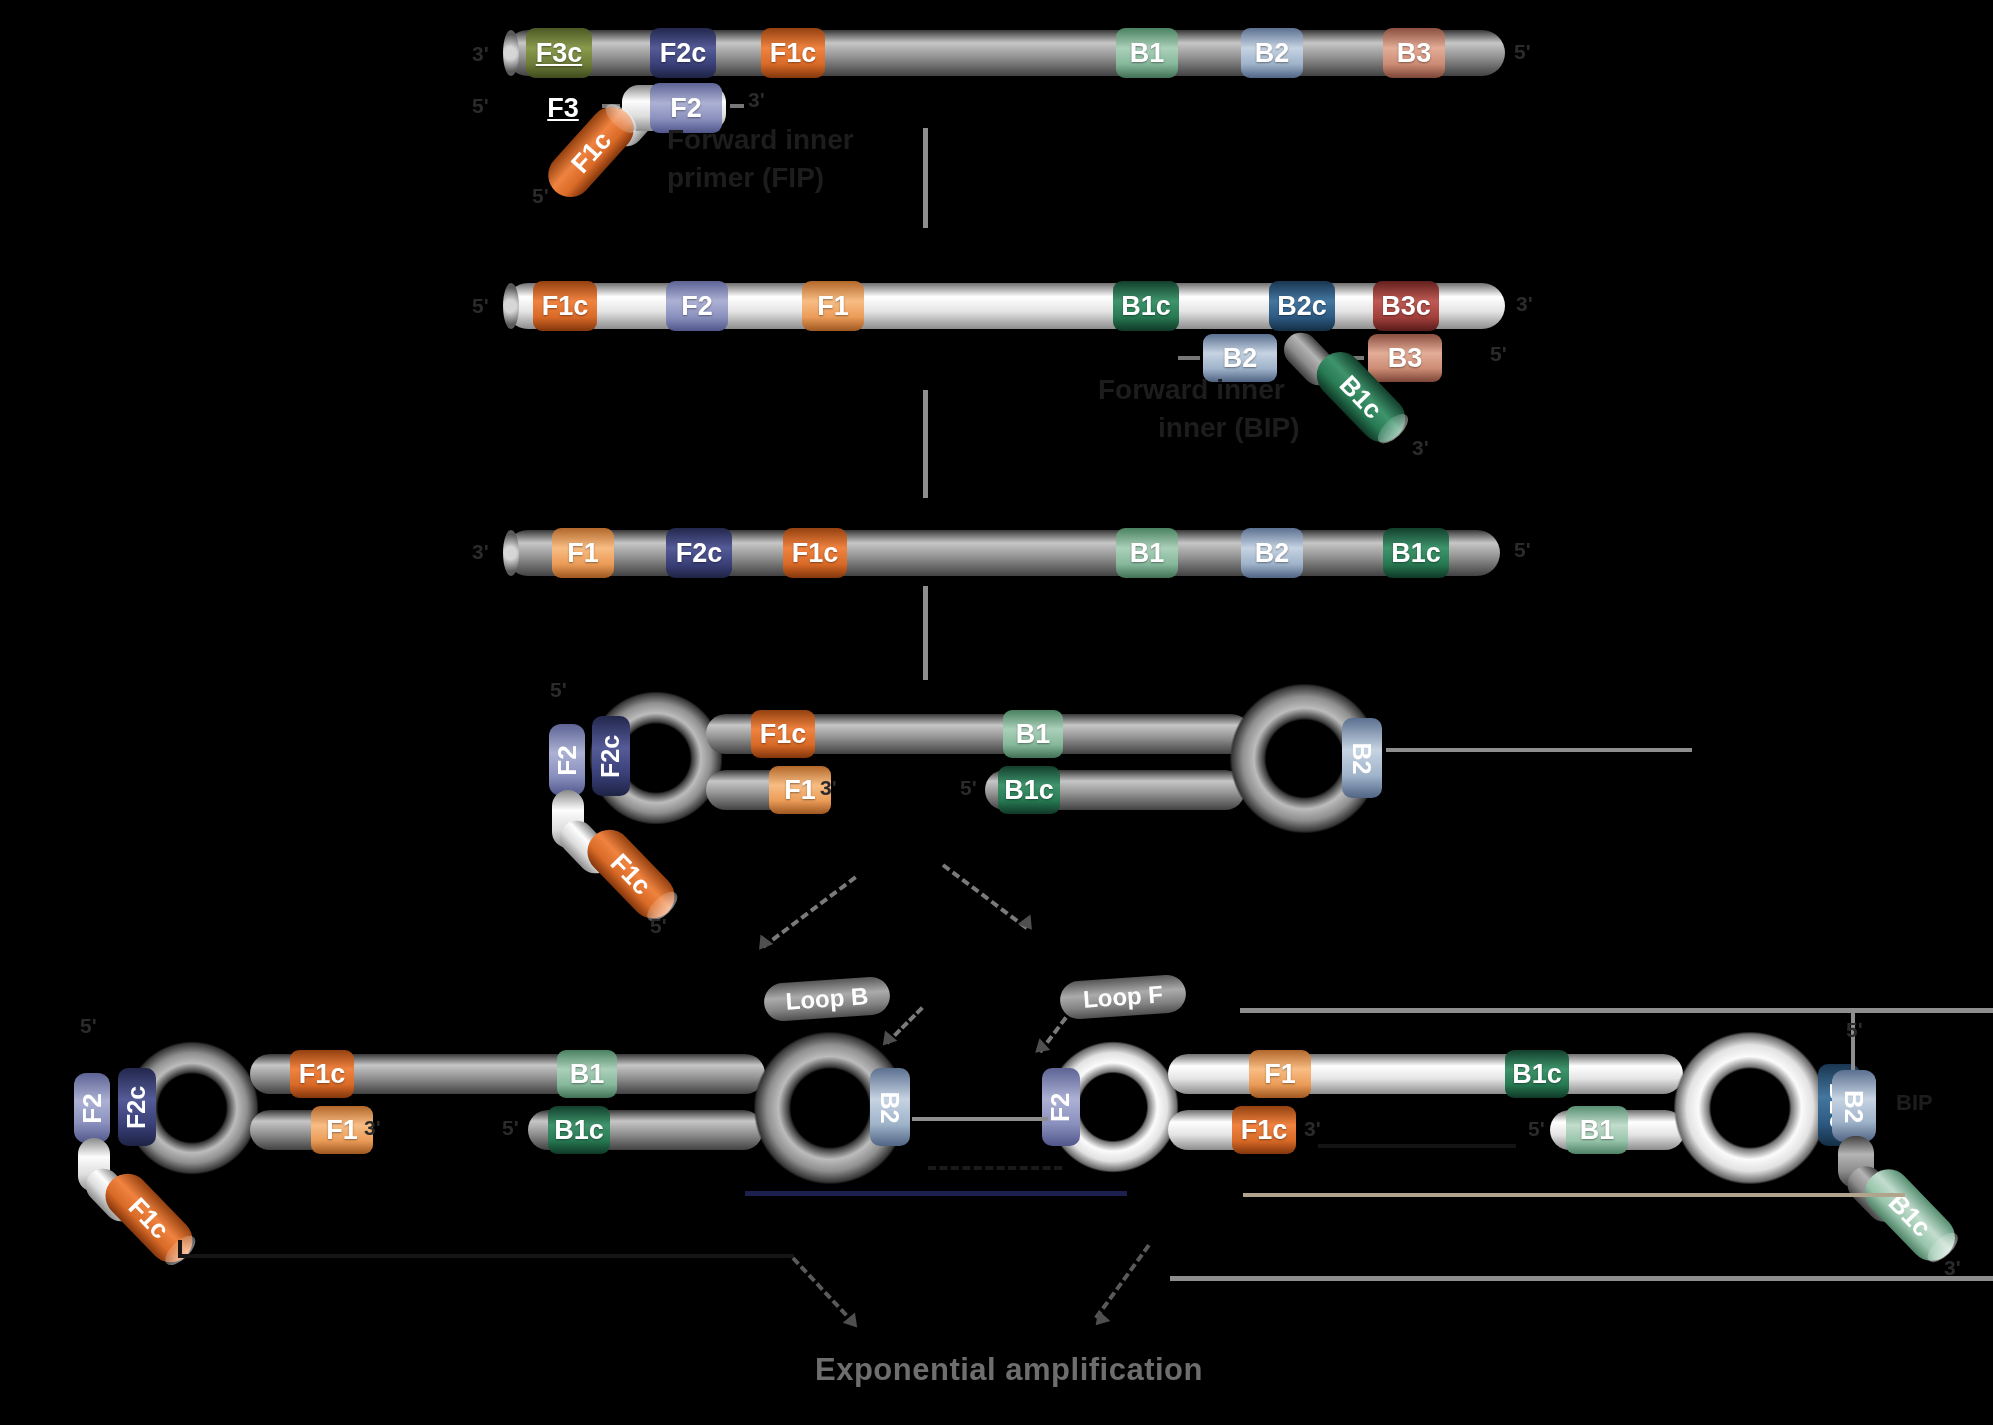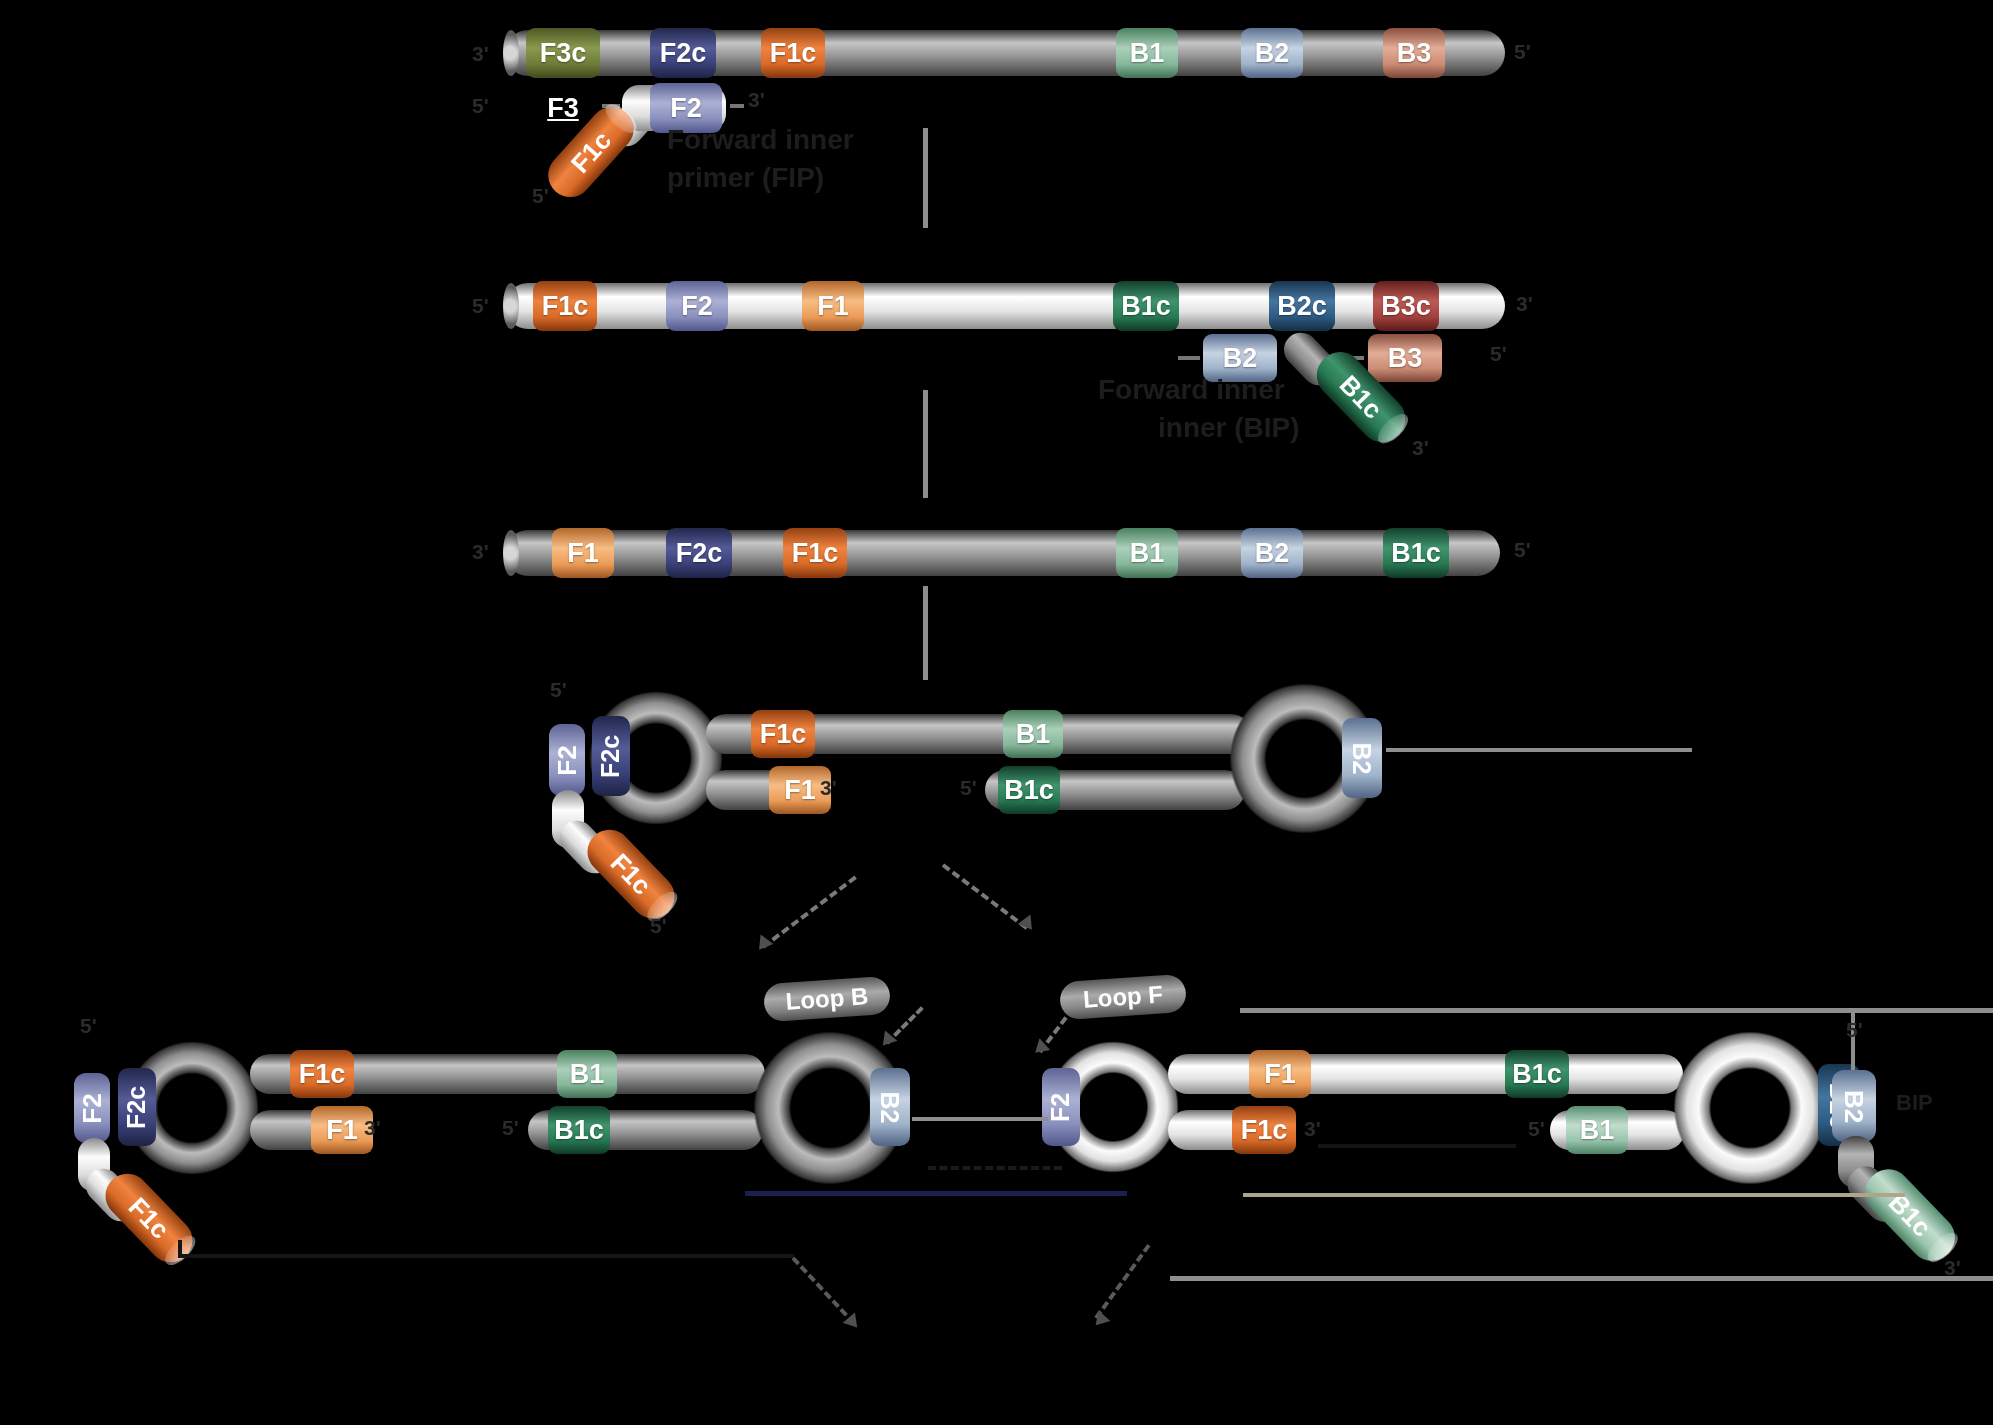--- a/index.html
+++ b/index.html
@@ -54,21 +54,21 @@
 </style>
 </head>
 <body>
 
 <div id="stage">
 
   <div class="strand strand-gray" style="left:505px;top:30px;width:1000px;"></div>
   <div class="cap" style="left:503px;top:30px;"></div>
   <div class="endlbl" style="left:472px;top:42px;">3'</div>
   <div class="endlbl" style="left:1514px;top:40px;">5'</div>
-  <div class="band c-olive" style="left:526px;top:28px;width:74px;">F3c</div>
+  <div class="band c-olive" style="left:526px;top:28px;width:66px;text-decoration:underline;">F3c</div>
   <div class="band c-navy" style="left:650px;top:28px;width:66px;">F2c</div>
   <div class="band c-orange" style="left:761px;top:28px;width:64px;">F1c</div>
   <div class="band c-green-light" style="left:1116px;top:28px;width:62px;">B1</div>
   <div class="band c-blue-light" style="left:1241px;top:28px;width:62px;">B2</div>
   <div class="band c-salmon" style="left:1383px;top:28px;width:62px;">B3</div>
 
   <div class="endlbl" style="left:472px;top:94px;">5'</div>
   <div class="band c-olive-light" style="left:526px;top:85px;width:74px;height:46px;text-decoration:underline;">F3</div>
   <div class="line" style="left:602px;top:104px;width:18px;height:4px;background:#777;"></div>
   <div class="tube c-white-tube" style="left:606px;top:104px;width:56px;height:34px;transform:rotate(-48deg);"></div>
@@ -221,13 +221,14 @@
   <div class="line" style="left:178px;top:1240px;width:4px;height:16px;background:#151515;"></div>
   <div class="line" style="left:178px;top:1254px;width:616px;height:4px;background:#151515;"></div>
   <div class="line" style="left:1240px;top:1008px;width:753px;height:5px;background:#8e8e8e;"></div>
   <div class="line" style="left:1170px;top:1276px;width:823px;height:5px;background:#8e8e8e;"></div>
 
   <div class="dash" style="left:793px;top:1256px;width:90px;transform:rotate(47deg);border-top-color:#5a5a5a;"></div>
   <div class="tri" style="left:845px;top:1316px;transform:rotate(-40deg);"></div>
   <div class="dash" style="left:1096px;top:1316px;width:90px;transform:rotate(-54deg);border-top-color:#5a5a5a;"></div>
   <div class="tri" style="left:1092px;top:1314px;transform:rotate(42deg);"></div>
 
+  <div class="caption" style="left:815px;top:1352px;">Exponential amplification</div>
 </div>
 
 </body></html>

